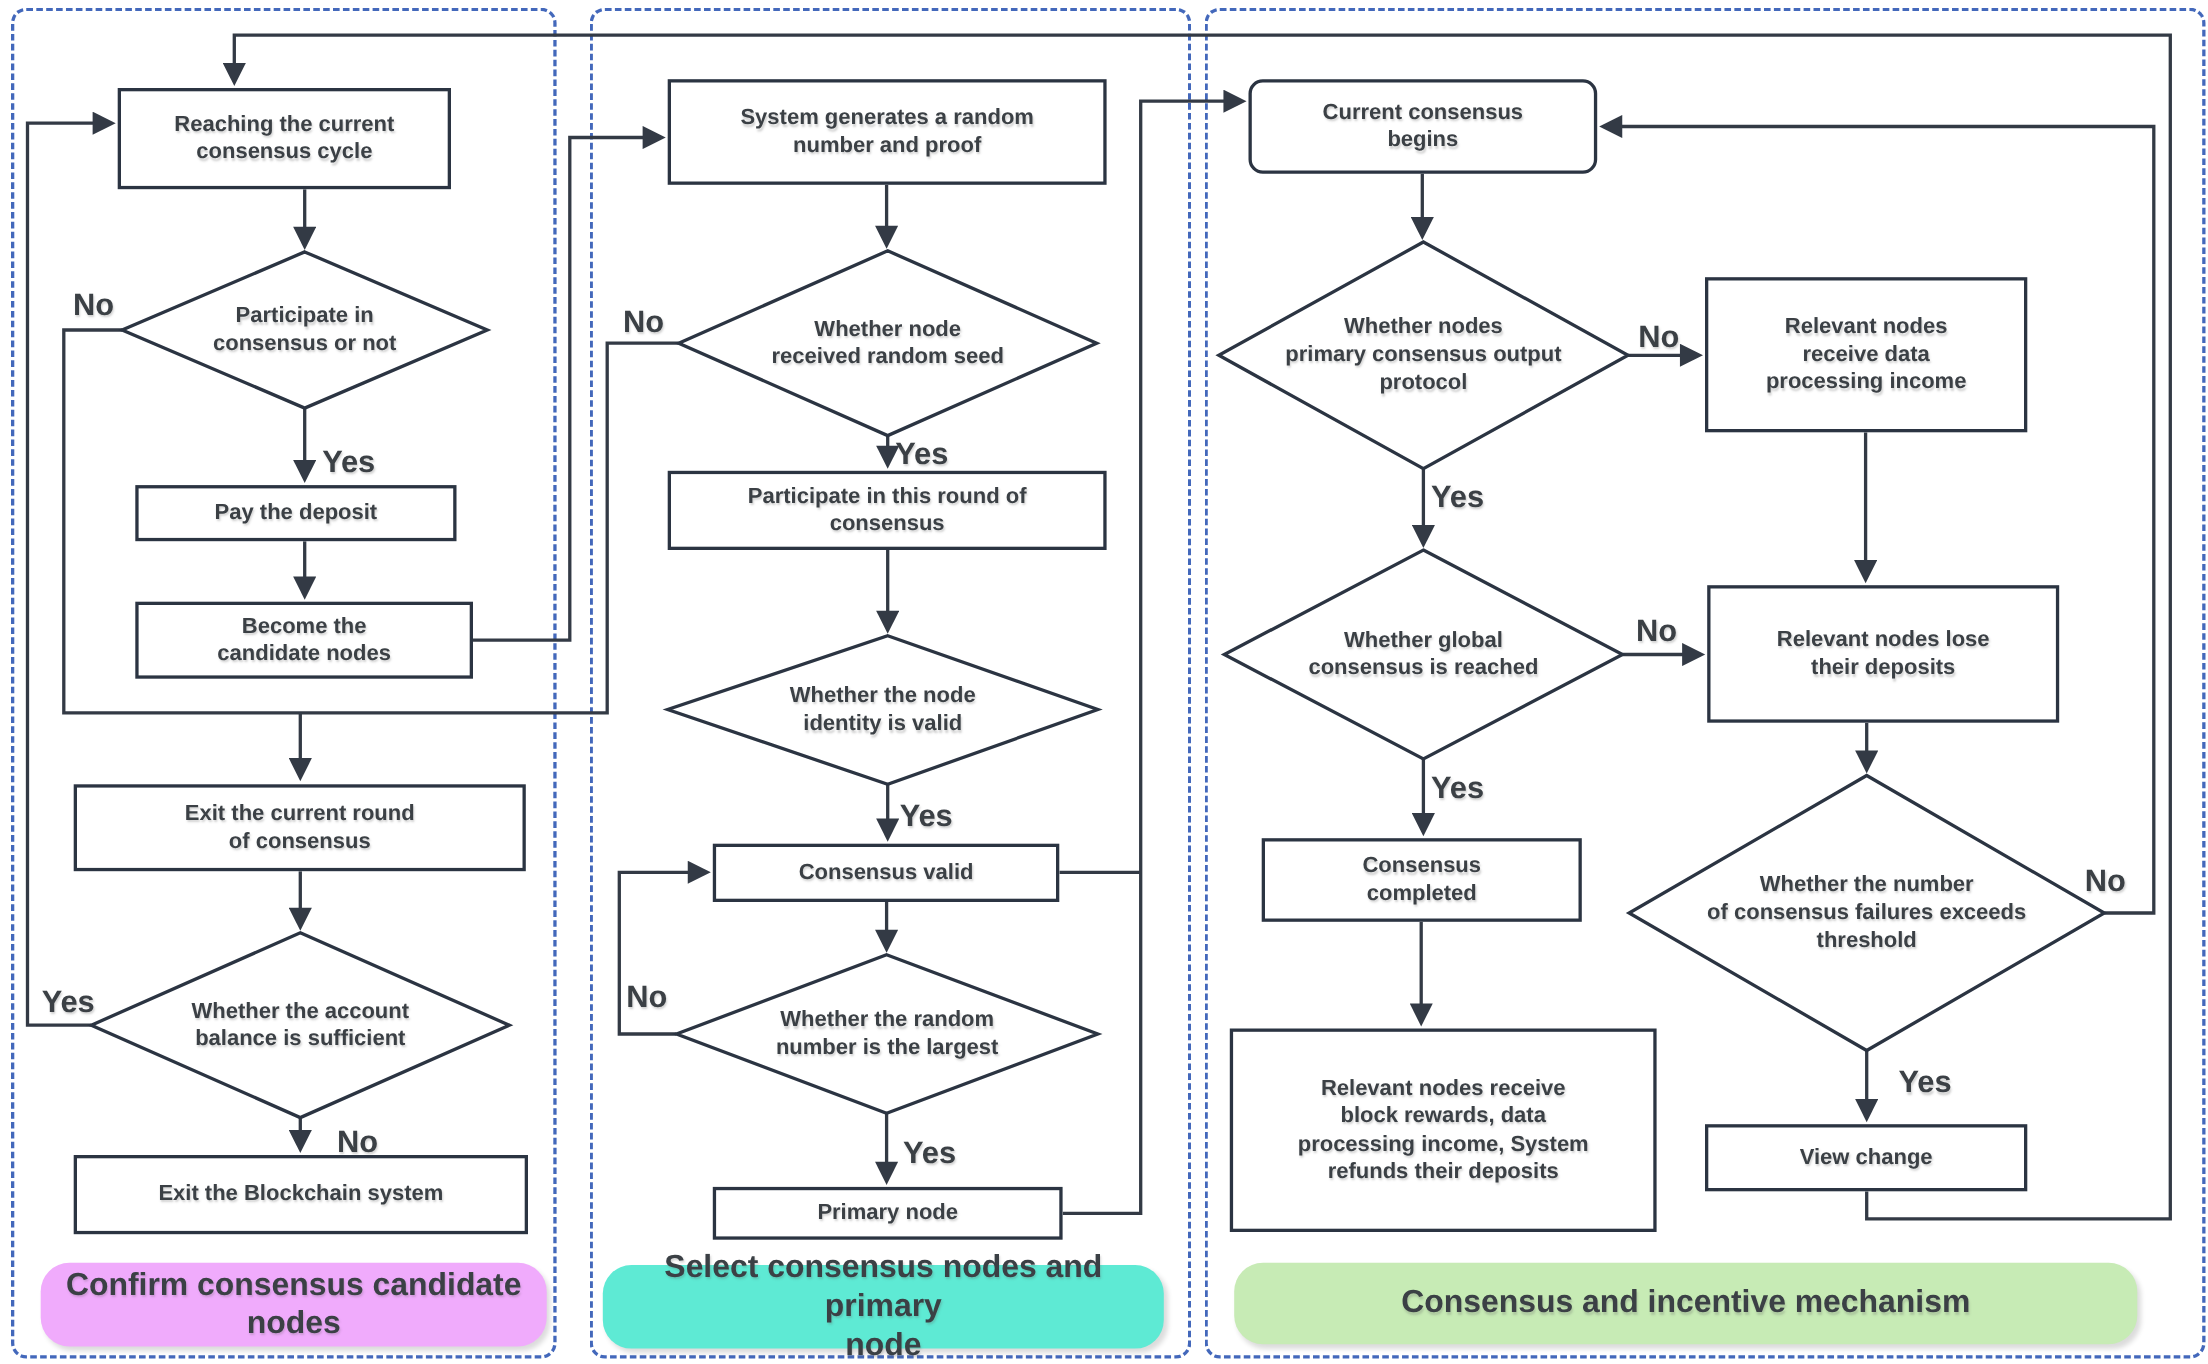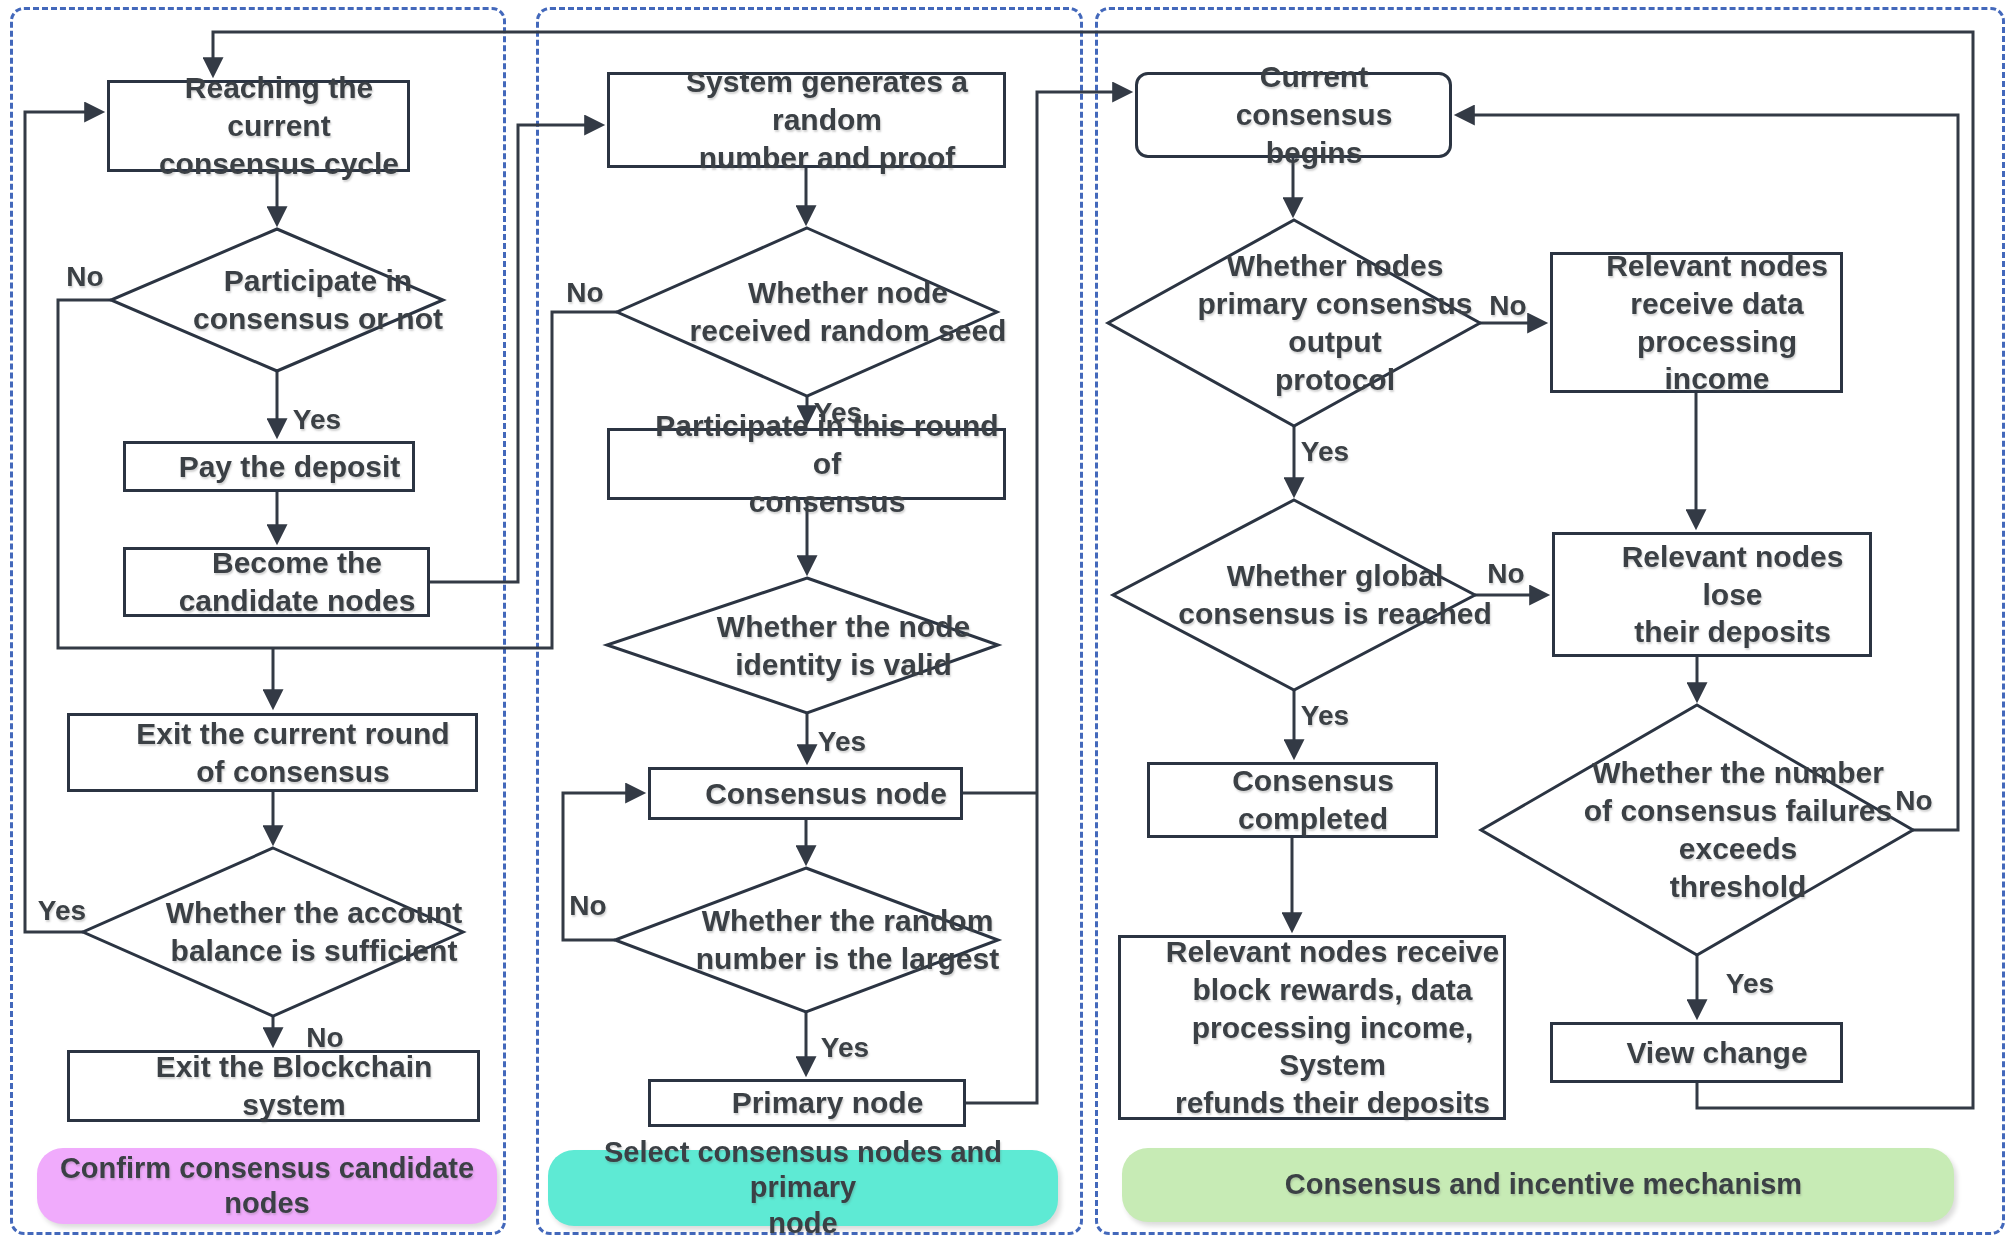--- a/index.html
+++ b/index.html
@@ -18,24 +18,23 @@
   }
   #connector-layer{position:absolute;left:0;top:0;}
   #connector-layer path.edge{fill:none;stroke:#333a45;stroke-width:3;}
   #connector-layer polygon.diamond{fill:#ffffff;stroke:#2b3442;stroke-width:3;}
   .node{
     position:absolute;
     display:flex;align-items:center;justify-content:center;
     text-align:center;
     white-space:pre-line;
     font-weight:bold;
-    font-size:30px;line-height:1.26;
+    font-size:20px;line-height:1.26;
     color:#3b4045;
     text-shadow:1px 2px 2px rgba(90,90,90,0.28);
-    padding-left:41px;
   }
   .box{
     border:3px solid #2b3442;
     background:#ffffff;
     box-sizing:border-box;
   }
   .diamond-text{background:transparent;}
   .edge-label{
     position:absolute;
     transform:translate(-50%,-50%);
@@ -149,21 +148,21 @@
   <div class="node box" style="left:123px;top:441px;width:292px;height:51px;">Pay the deposit</div>
   <div class="node box" style="left:123px;top:547px;width:307px;height:70px;">Become the
 candidate nodes</div>
   <div class="node box" style="left:67px;top:713px;width:411px;height:79px;">Exit the current round
 of consensus</div>
   <div class="node box" style="left:67px;top:1050px;width:413px;height:72px;">Exit the Blockchain system</div>
   <div class="node box" style="left:607px;top:72px;width:399px;height:96px;">System generates a random
 number and proof</div>
   <div class="node box" style="left:607px;top:428px;width:399px;height:72px;">Participate in this round of
 consensus</div>
-  <div class="node box" style="left:648px;top:767px;width:315px;height:53px;">Consensus node</div>
+  <div class="node box" style="left:648px;top:767px;width:315px;height:53px;">Consensus valid</div>
   <div class="node box" style="left:648px;top:1079px;width:318px;height:48px;">Primary node</div>
   <div class="node box" style="left:1135px;top:72px;width:317px;height:86px;border-radius:13px;">Current consensus
 begins</div>
   <div class="node box" style="left:1550px;top:252px;width:293px;height:141px;">Relevant nodes
 receive data
 processing income</div>
   <div class="node box" style="left:1552px;top:532px;width:320px;height:125px;">Relevant nodes lose
 their deposits</div>
   <div class="node box" style="left:1147px;top:762px;width:291px;height:76px;">Consensus
 completed</div>
@@ -205,15 +204,15 @@
   <div class="edge-label" style="left:1508px;top:306px;">No</div>
   <div class="edge-label" style="left:1506px;top:574px;">No</div>
   <div class="edge-label" style="left:1325px;top:716px;">Yes</div>
   <div class="edge-label" style="left:1750px;top:984px;">Yes</div>
   <div class="edge-label" style="left:1914px;top:801px;">No</div>
 
   <div class="panel-label blue" style="left:37px;top:1148px;width:460px;height:76px;">Confirm consensus candidate
 nodes</div>
   <div class="panel-label yellow" style="left:548px;top:1150px;width:510px;height:76px;">Select consensus nodes and primary
 node</div>
-  <div class="panel-label green" style="left:1122px;top:1148px;width:821px;height:74px;padding-left:11px;">Consensus and incentive mechanism</div>
+  <div class="panel-label green" style="left:1122px;top:1148px;width:821px;height:74px;">Consensus and incentive mechanism</div>
 
 </div>
 
 </body></html>

